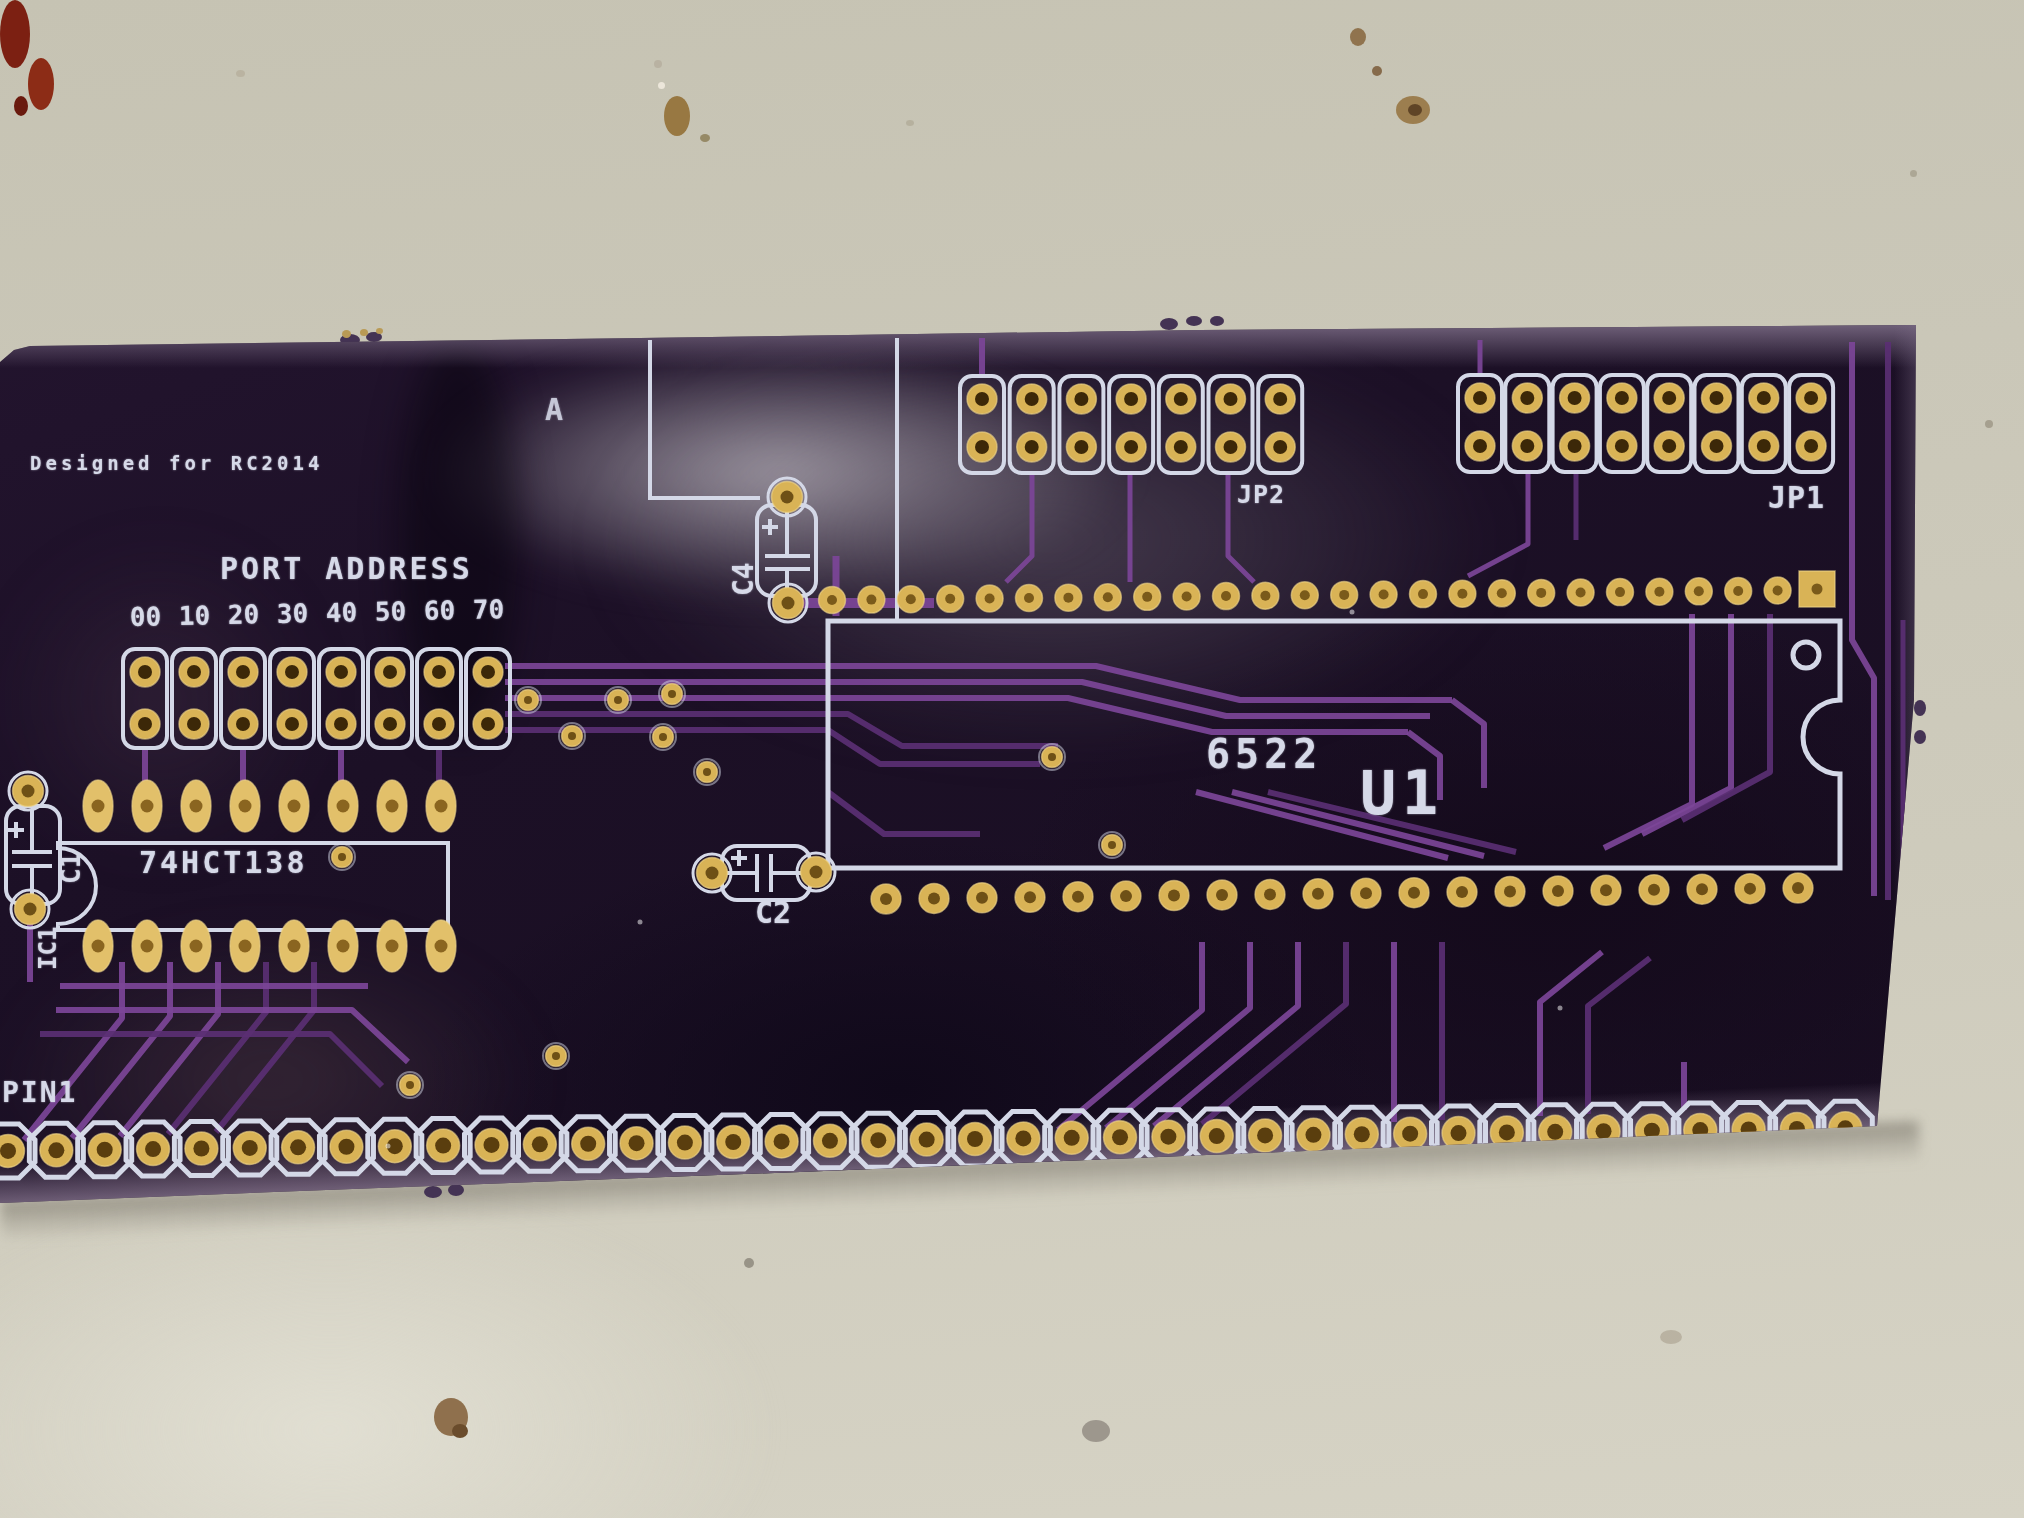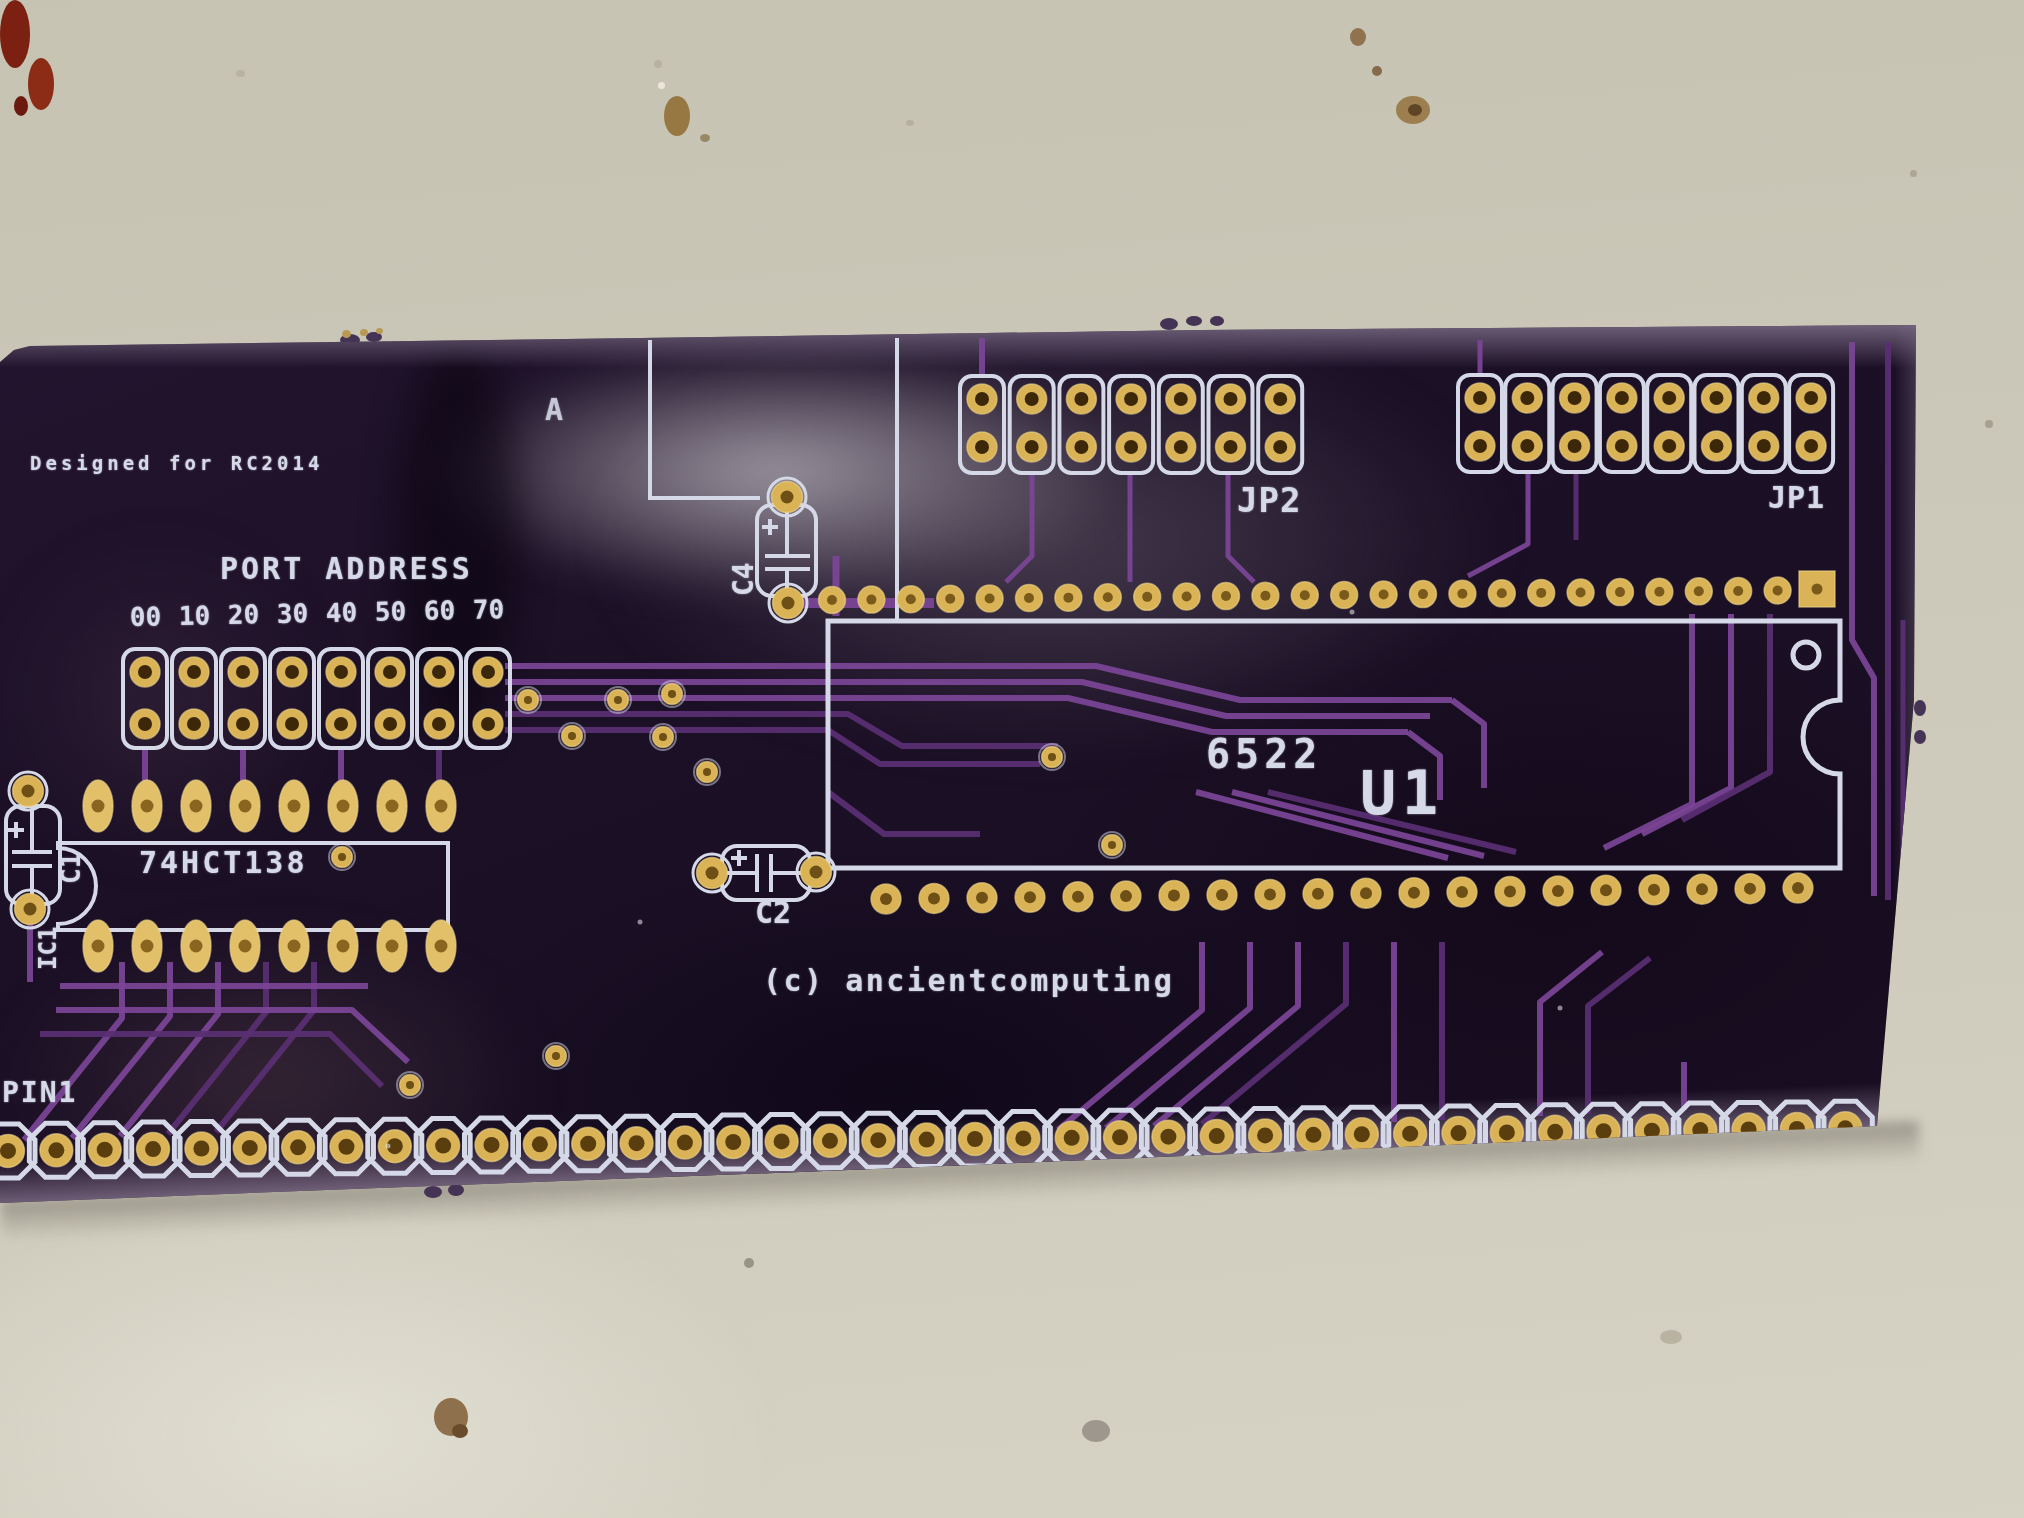--- a/index.html
+++ b/index.html
@@ -574,26 +574,25 @@
     <div class="abs" id="port-values" style="left:121px;top:598px;width:400px;display:flex;transform:rotate(-1.2deg);">
         <span class="silk" style="display: inline-block; width: 49px; text-align: center; font-size: 26px;">00</span>
         <span class="silk" style="display: inline-block; width: 49px; text-align: center; font-size: 26px;">10</span>
         <span class="silk" style="display: inline-block; width: 49px; text-align: center; font-size: 26px;">20</span>
         <span class="silk" style="display: inline-block; width: 49px; text-align: center; font-size: 26px;">30</span>
         <span class="silk" style="display: inline-block; width: 49px; text-align: center; font-size: 26px;">40</span>
         <span class="silk" style="display: inline-block; width: 49px; text-align: center; font-size: 26px;">50</span>
         <span class="silk" style="display: inline-block; width: 49px; text-align: center; font-size: 26px;">60</span>
         <span class="silk" style="display: inline-block; width: 49px; text-align: center; font-size: 26px;">70</span>
       </div>
-    <div class="abs silk" style="left:1237px;top:480px;font-size:34px;letter-spacing:1px;">JP2</div>
+    <div class="abs silk" style="left:1237px;top:480px;font-size:25px;letter-spacing:1px;">JP2</div>
     <div class="abs silk" style="left:1768px;top:480px;font-size:30px;letter-spacing:1px;">JP1</div>
     <div class="abs silk" style="left:1206px;top:731px;font-size:40px;letter-spacing:5px;">6522</div>
     <div class="abs silk" style="left:1360px;top:758px;font-size:60px;letter-spacing:6px;">U1</div>
     <div class="abs silk" style="left:139px;top:845px;font-size:30px;letter-spacing:3px;">74HCT138</div>
-    <div class="abs silk" style="left:763px;top:963px;font-size:30px;letter-spacing:2.5px;">(c) ancientcomputing</div>
     <div class="abs silk" style="left:2px;top:1076px;font-size:28px;letter-spacing:2px;">PIN1</div>
     <div class="abs silk" style="left:755px;top:895px;font-size:30px;">C2</div>
     <div class="abs silk vtext" style="left:727px;top:596px;font-size:28px;">C4</div>
     <div class="abs silk vtext" style="left:56px;top:884px;font-size:26px;">C1</div>
     <div class="abs silk vtext" style="left:34px;top:970px;font-size:24px;">IC1</div>
     <div class="abs silk" style="left:545px;top:392px;font-size:30px;opacity:.9;">A</div>
   </div>
 </div>
 
 </body></html>

